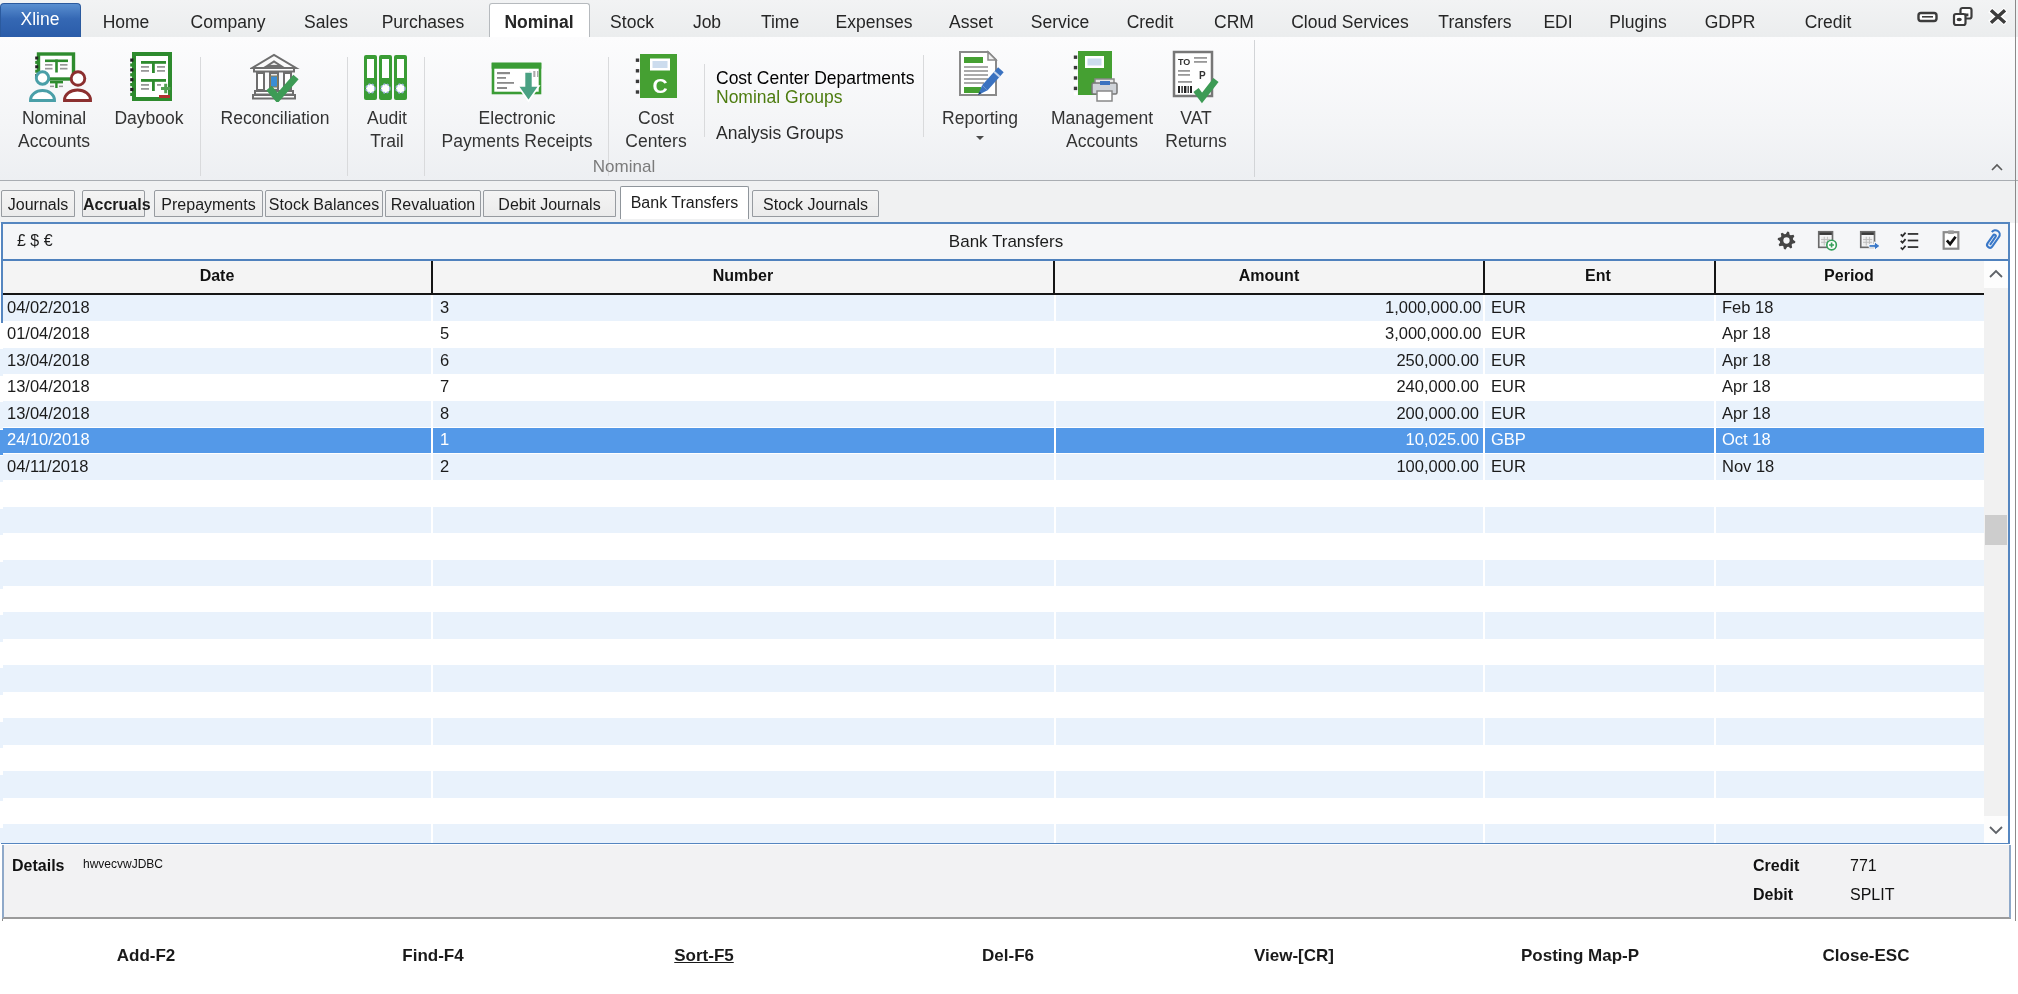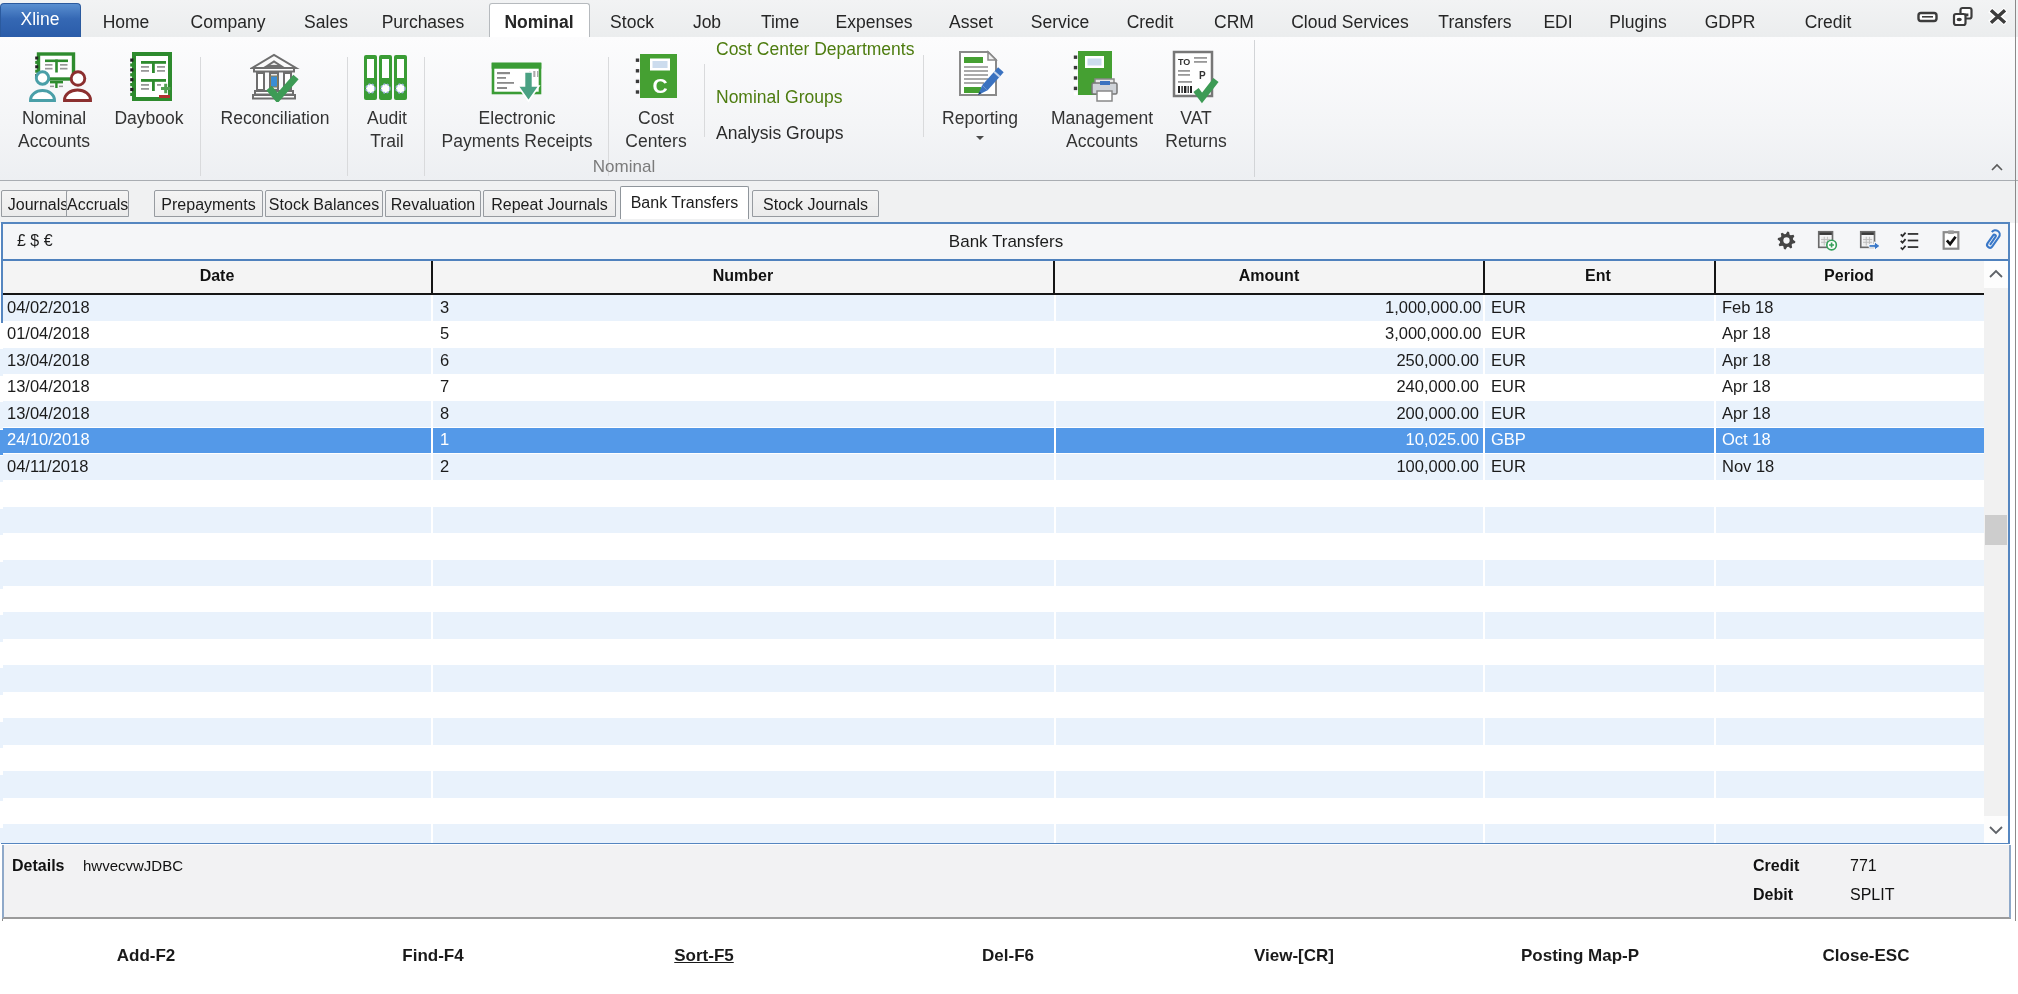--- a/index.html
+++ b/index.html
@@ -83,21 +83,21 @@
 <div class="abs rlabel ctr" style="left:387px;top:107px;">Audit<br>Trail</div>
 <div class="abs rlabel ctr" style="left:517px;top:107px;">Electronic<br>Payments Receipts</div>
 <div class="abs rlabel ctr" style="left:656px;top:107px;">Cost<br>Centers</div>
 <div class="abs rlabel ctr" style="left:980px;top:107px;">Reporting</div>
 <svg class="abs" style="left:975px;top:135px;" width="10" height="6" viewBox="0 0 10 6">
     <path d="M1 1 L5 5 L9 1 Z" fill="#4a4a4a"></path>
   </svg>
 <div class="abs rlabel ctr" style="left:1102px;top:107px;">Management<br>Accounts</div>
 <div class="abs rlabel ctr" style="left:1196px;top:107px;">VAT<br>Returns</div>
 
-<div class="abs" style="left:716px;top:39px;font-size:17.5px;color:#4d7c0f;">Cost Center Departments</div>
+<div class="abs" style="left:716px;top:68px;font-size:17.5px;color:#000000;">Cost Center Departments</div>
 <div class="abs" style="left:716px;top:87px;font-size:17.5px;color:#4d7c0f;">Nominal Groups</div>
 <div class="abs" style="left:716px;top:123px;font-size:17.5px;color:#2b2b2b;">Analysis Groups</div>
 
 <svg class="abs" style="left:26px;top:52px;" width="70" height="50" viewBox="0 0 70 50">
   <rect x="12.5" y="2" width="35" height="25" fill="#fff" stroke="#2e8b2e" stroke-width="3.4"></rect>
   <rect x="9.2" y="4.5" width="3.0" height="3.0" fill="#222"></rect>
     <rect x="9.2" y="8.9" width="3.0" height="3.0" fill="#2e8b2e"></rect>
     <rect x="9.2" y="13.3" width="3.0" height="3.0" fill="#222"></rect>
     <rect x="9.2" y="17.7" width="3.0" height="3.0" fill="#2e8b2e"></rect>
     <rect x="9.2" y="22.1" width="3.0" height="3.0" fill="#222"></rect>
@@ -253,25 +253,25 @@
       <rect x="11.4" y="36" width="1.4" height="7"></rect>
     <rect x="14" y="36" width="2.4" height="7"></rect>
       <rect x="17.6" y="36" width="1.2" height="7"></rect>
     <rect x="20" y="36" width="2" height="7"></rect>
   </g>
   <path d="M26 40 L32 48 L46 30" fill="none" stroke="#3d9b55" stroke-width="6.5"></path>
 </svg>
 
 <div class="abs" style="left:0;top:181px;width:2018px;height:42px;background:#f0f1f2;"></div>
 <div class="tab" style="left:1px;width:74px;">Journals</div>
-<div class="tab" style="left:66px;width:63px;">Accruals</div>
+<div class="tab" style="left:82px;width:63px;font-weight:bold;">Accruals</div>
 <div class="tab" style="left:154px;width:109px;">Prepayments</div>
 <div class="tab" style="left:265px;width:118px;">Stock Balances</div>
 <div class="tab" style="left:385px;width:96px;">Revaluation</div>
-<div class="tab" style="left:483px;width:133px;">Repeat Journals</div>
+<div class="tab" style="left:483px;width:133px;">Debit Journals</div>
 <div class="tab" style="left:752px;width:127px;">Stock Journals</div>
 <div class="tab" style="left:620px;top:186px;width:129px;height:33px;background:#fff;border:1px solid #8f959b;border-bottom:none;z-index:3;line-height:31px;">Bank Transfers</div>
 
 <div class="abs" style="left:1px;top:222px;width:2009px;height:622px;border:2px solid #5586c0;background:#fff;"></div>
 
 <div class="abs" style="left:3px;top:224px;width:2005px;height:37px;background:#f5f6f8;border-bottom:2px solid #4f81bd;"></div>
 <div class="abs" style="left:17px;top:232px;font-size:16px;color:#1c1c1c;">£ $ €</div>
 <div class="abs ctr" style="left:1006px;top:232px;font-size:17px;color:#1c1c1c;">Bank Transfers</div>
 
 <svg class="abs" style="left:1776px;top:230px;" width="21" height="21" viewBox="0 0 24 24">
@@ -568,21 +568,21 @@
     <path d="M2 8 L8 2 L14 8" fill="none" stroke="#5f6368" stroke-width="1.8"></path>
   </svg>
 <div class="abs" style="left:1984px;top:816px;width:24px;height:27px;background:#fdfdfd;"></div>
 <svg class="abs" style="left:1988px;top:824px;" width="16" height="11" viewBox="0 0 16 11">
     <path d="M2 3 L8 9 L14 3" fill="none" stroke="#5f6368" stroke-width="1.8"></path>
   </svg>
 <div class="abs" style="left:1985px;top:515px;width:22px;height:30px;background:#cdcdcd;"></div>
 
 <div class="abs" style="left:2px;top:845px;width:2009px;height:74px;background:#f2f2f3;border-left:2px solid #8fa9c9;border-right:2px solid #8fa9c9;border-bottom:2px solid #9b9b9b;"></div>
 <div class="abs" style="left:12px;top:857px;font-size:16px;font-weight:bold;color:#111;">Details</div>
-<div class="abs" style="left:83px;top:857px;font-size:15px;color:#111;">hwvecvwJDBC</div>
+<div class="abs" style="left:83px;top:857px;font-size:12px;color:#111;">hwvecvwJDBC</div>
 <div class="abs" style="left:1753px;top:857px;font-size:16px;font-weight:bold;color:#111;">Credit</div>
 <div class="abs" style="left:1850px;top:857px;font-size:16px;color:#111;">771</div>
 <div class="abs" style="left:1753px;top:886px;font-size:16px;font-weight:bold;color:#111;">Debit</div>
 <div class="abs" style="left:1850px;top:886px;font-size:16px;color:#111;">SPLIT</div>
 
 <div class="abs" style="left:2015px;top:0;width:1px;height:989px;background:#8a8a8a;"></div>
 <div class="abs" style="left:2px;top:919px;width:1px;height:69px;background:#8a8a8a;"></div>
 
 <div class="abs" style="left:0;top:921px;width:2018px;height:73px;background:#fff;"></div>
 <div class="blbl ctr" style="left:146px;">Add-F2</div>

